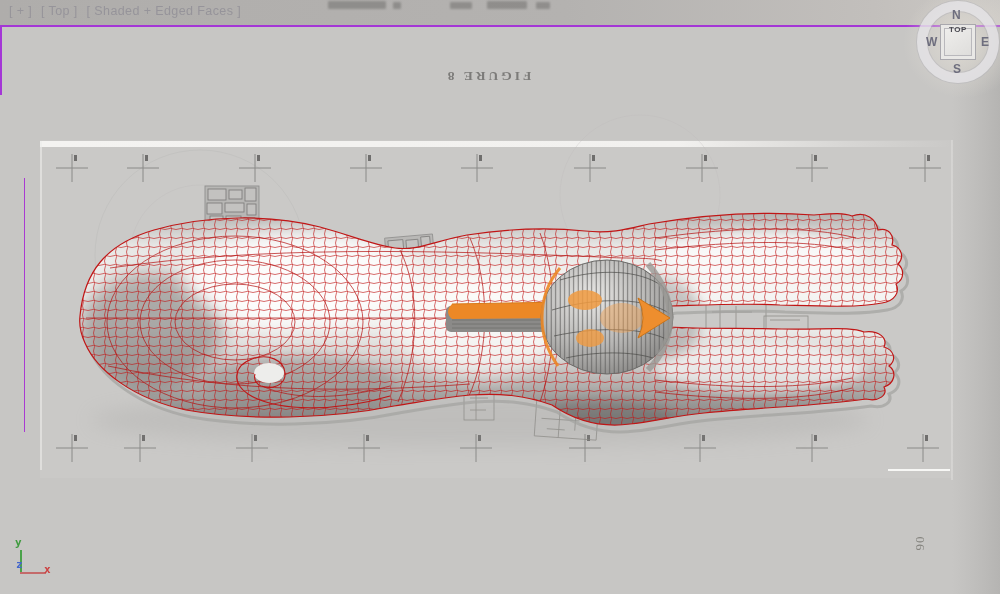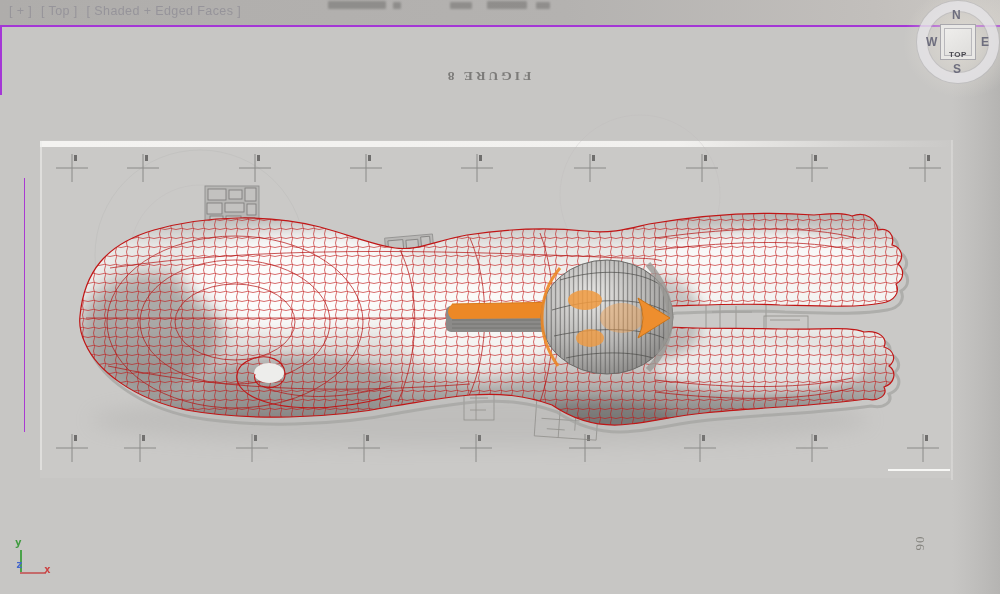--- a/index.html
+++ b/index.html
@@ -53,21 +53,21 @@
     position:absolute;left:2px;top:1px;width:62px;height:62px;border-radius:50%;
     border:10px solid rgba(229,228,232,.78);box-shadow:0 0 0 1px rgba(180,179,185,.5), inset 0 0 0 1px rgba(180,179,185,.5);
   }
   .vc-letter{position:absolute;color:#6e6e7e;font-weight:bold;font-size:12px;cursor:pointer;}
   .vc-n{left:37px;top:8px;} .vc-s{left:38px;top:62px;}
   .vc-w{left:11px;top:35px;} .vc-e{left:66px;top:35px;}
   .vc-face{
     position:absolute;left:25px;top:24px;width:34px;height:34px;
     background:linear-gradient(145deg,#f1f0ee,#dcdbd9);
     border:1px solid #a9a8ad;box-shadow:inset 0 0 0 3px #e9e8e6, inset 0 0 0 4px #b9b8bc;
-    display:flex;align-items:flex-end;justify-content:center;cursor:pointer;
+    display:flex;align-items:flex-start;justify-content:center;cursor:pointer;
   }
   .vc-face span{font-size:8px;font-weight:bold;color:#4a4950;letter-spacing:.5px;}
 
   
   .gizmo{position:absolute;left:0;top:0;z-index:4;}
   .ax-y-line{position:absolute;left:20px;top:550px;width:2px;height:23px;background:#4aa24a;}
   .ax-x-line{position:absolute;left:20px;top:572px;width:26px;height:2px;background:#c46a6a;}
   .ax-label{position:absolute;font-size:11px;font-weight:bold;font-family:"DejaVu Sans Mono",monospace;}
   .ax-y{left:15px;top:536px;color:#3f9b3f;}
   .ax-x{left:44px;top:563px;color:#cc4040;}

